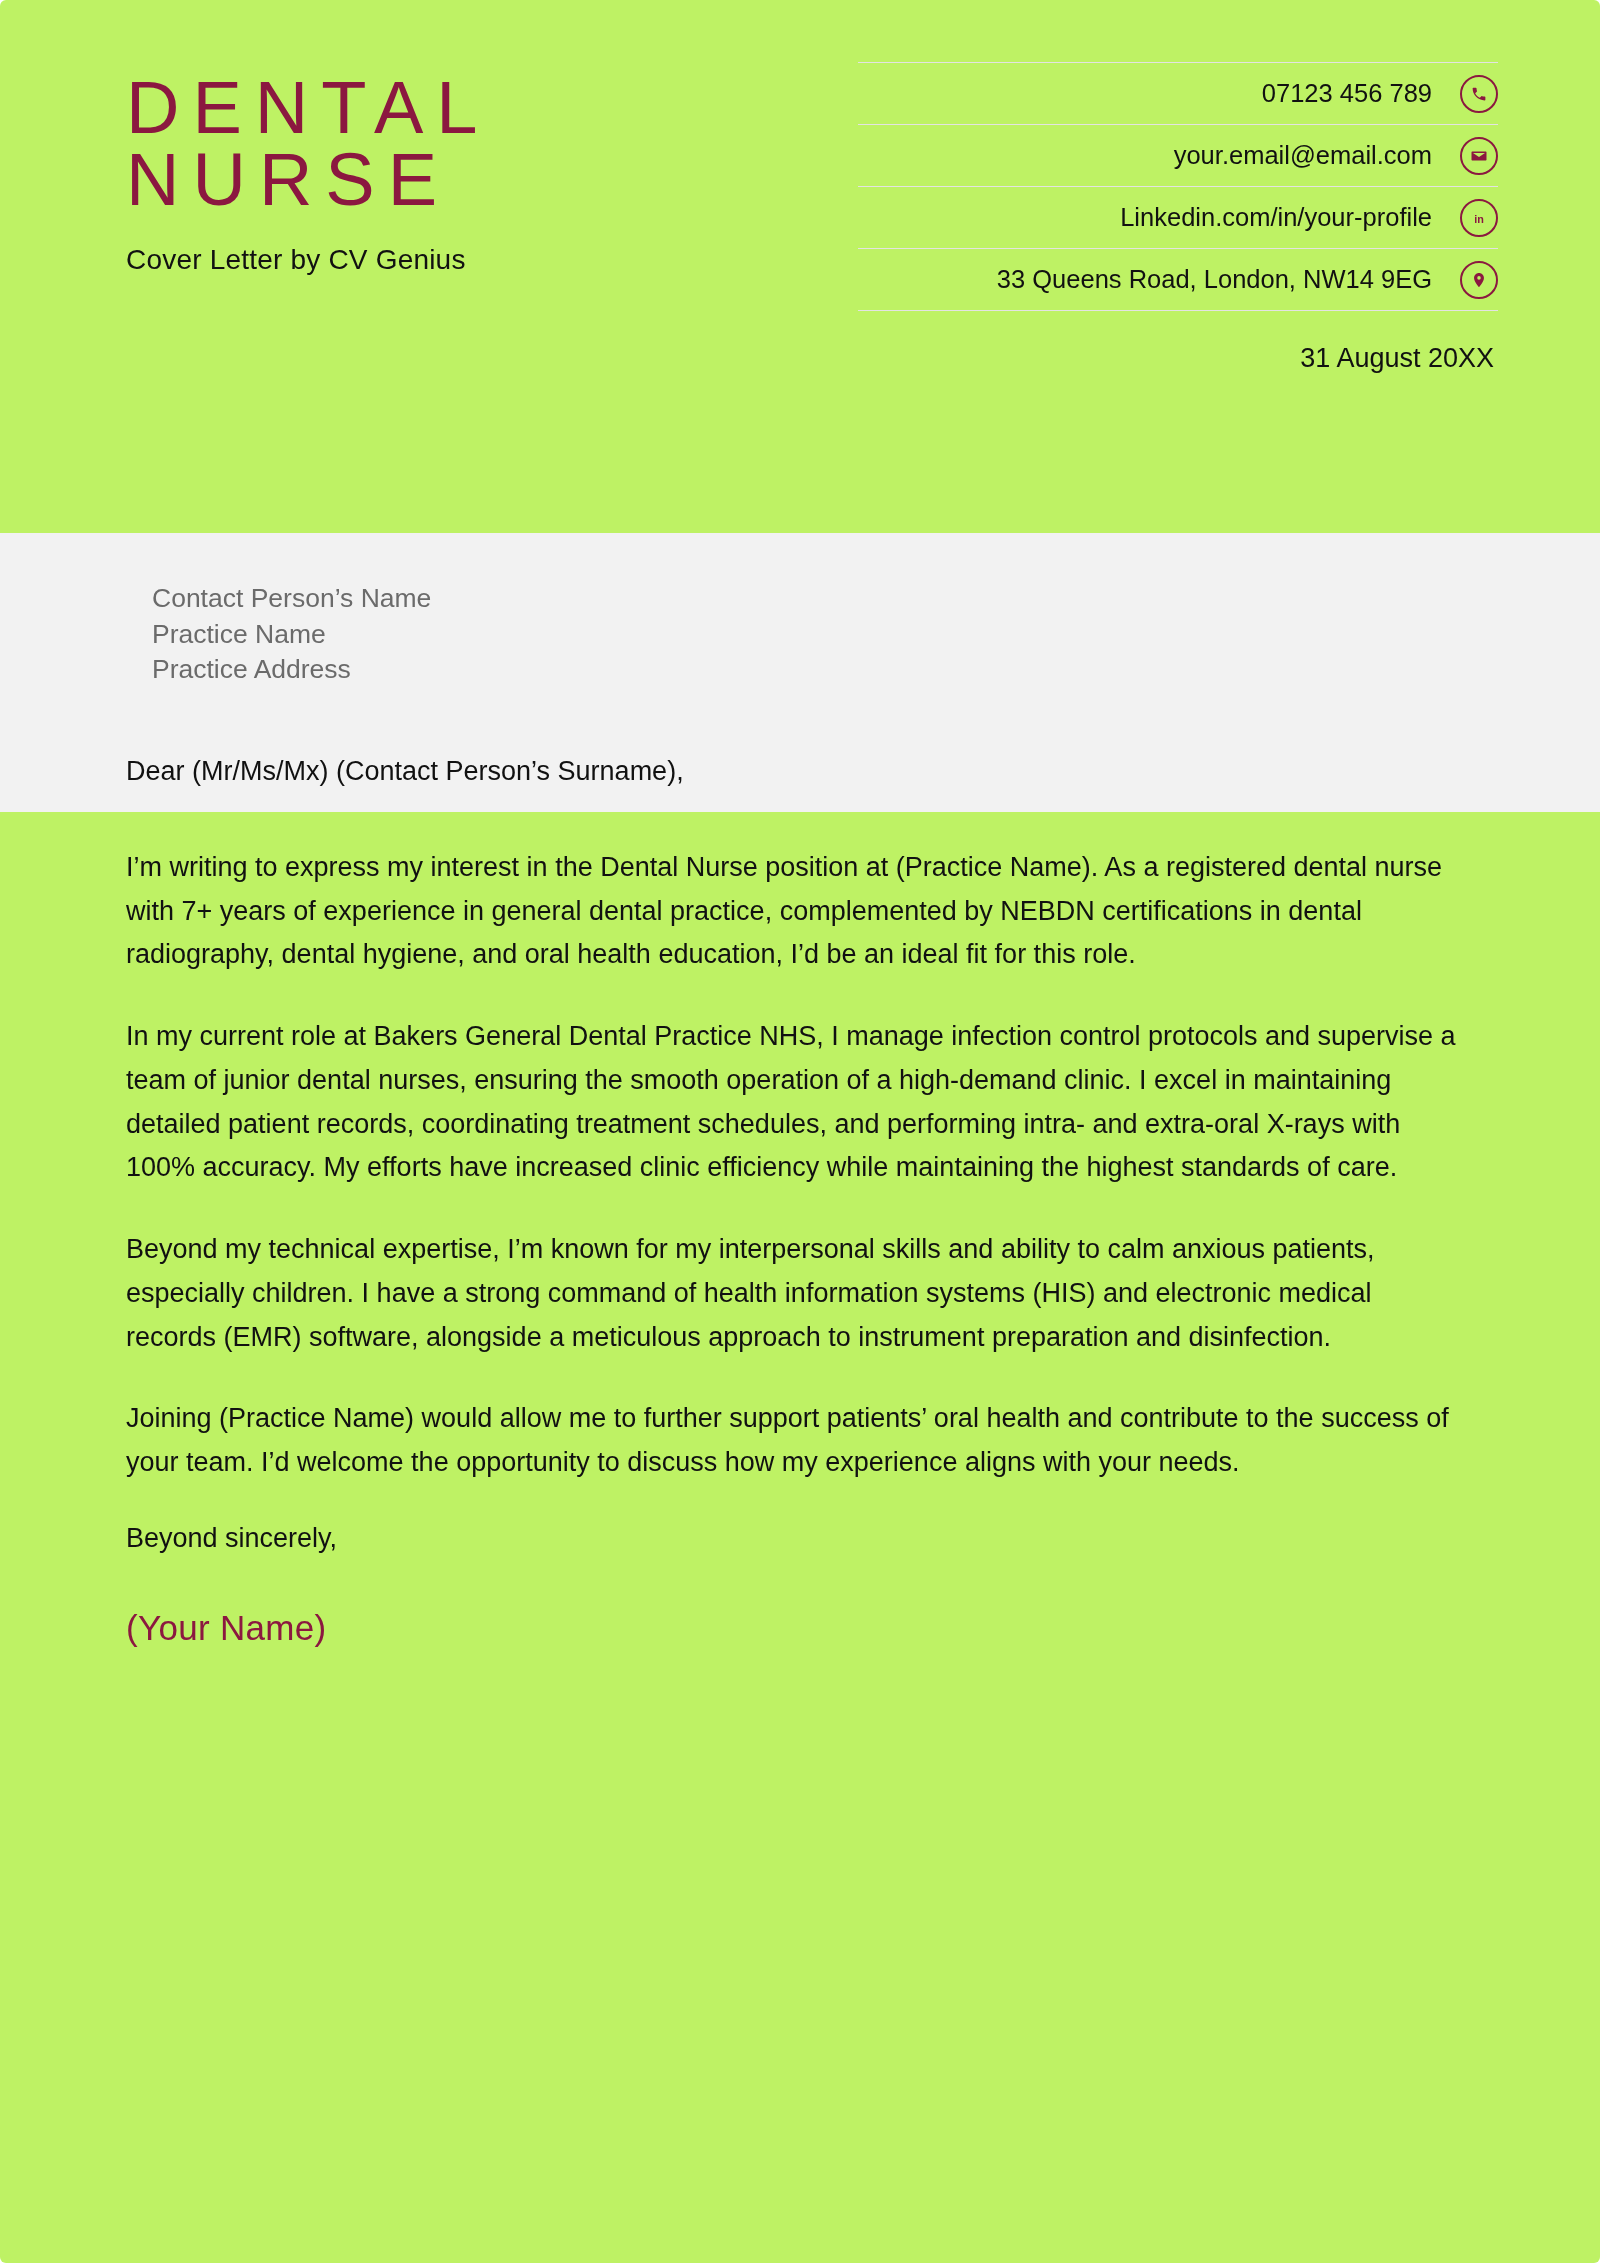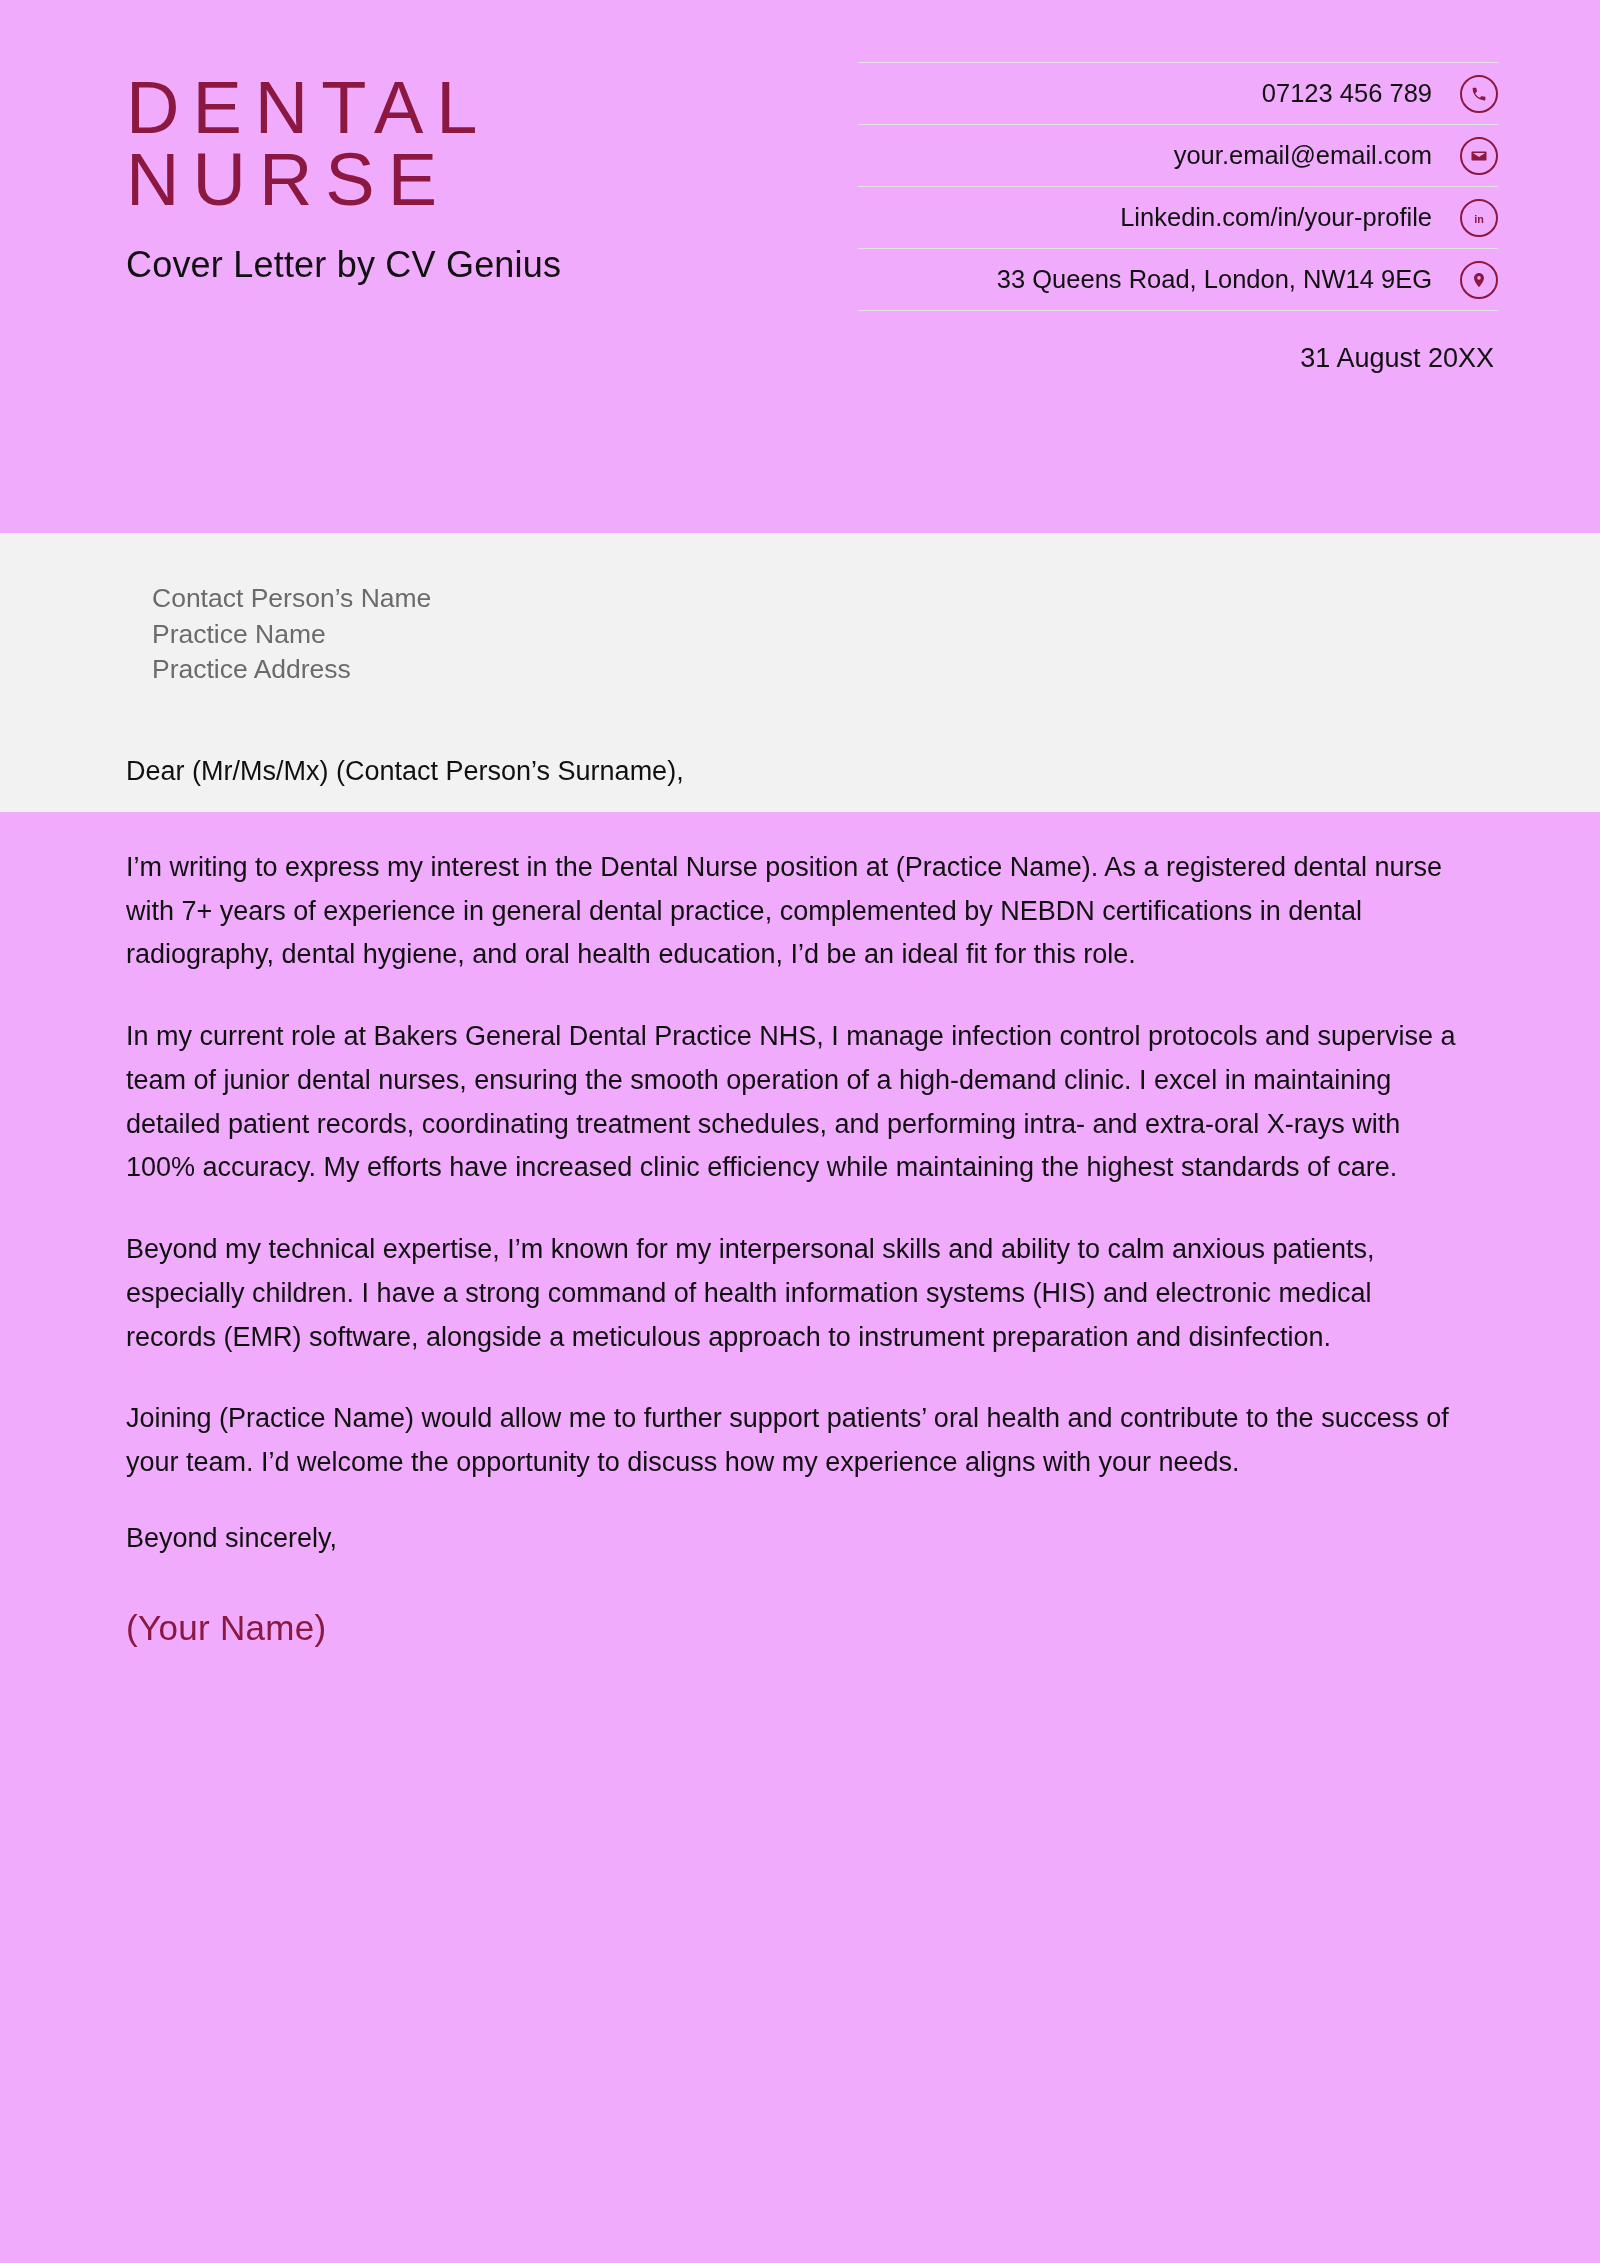--- a/index.html
+++ b/index.html
@@ -8,23 +8,24 @@
     background: #ffffff;
   }
   body {
     font-family: "Liberation Sans", sans-serif;
     -webkit-font-smoothing: antialiased;
   }
   .page {
     position: relative;
     width: 1600px;
     height: 2263px;
-    background: #f0abfc;
+    background: #bef264;
     overflow: hidden;
     box-sizing: border-box;
+    border-radius: 6px;
   }
 
   
   .header {
     position: relative;
     display: flex;
     align-items: flex-start;
     justify-content: space-between;
     padding: 52px 102px 0 126px;
     box-sizing: border-box;
@@ -38,21 +39,21 @@
     color: #8B1840;
     font-size: 74px;
     line-height: 0.97;
     letter-spacing: 13px;
     font-weight: 400;
     margin: 0;
     white-space: pre-line;
   }
   .subtitle {
     margin-top: 28px;
-    font-size: 36px;
+    font-size: 28px;
     color: #111111;
     letter-spacing: 0.2px;
     font-weight: 400;
   }
 
   .header-right {
     flex: 0 0 auto;
     width: 640px;
     padding-top: 10px;
   }

